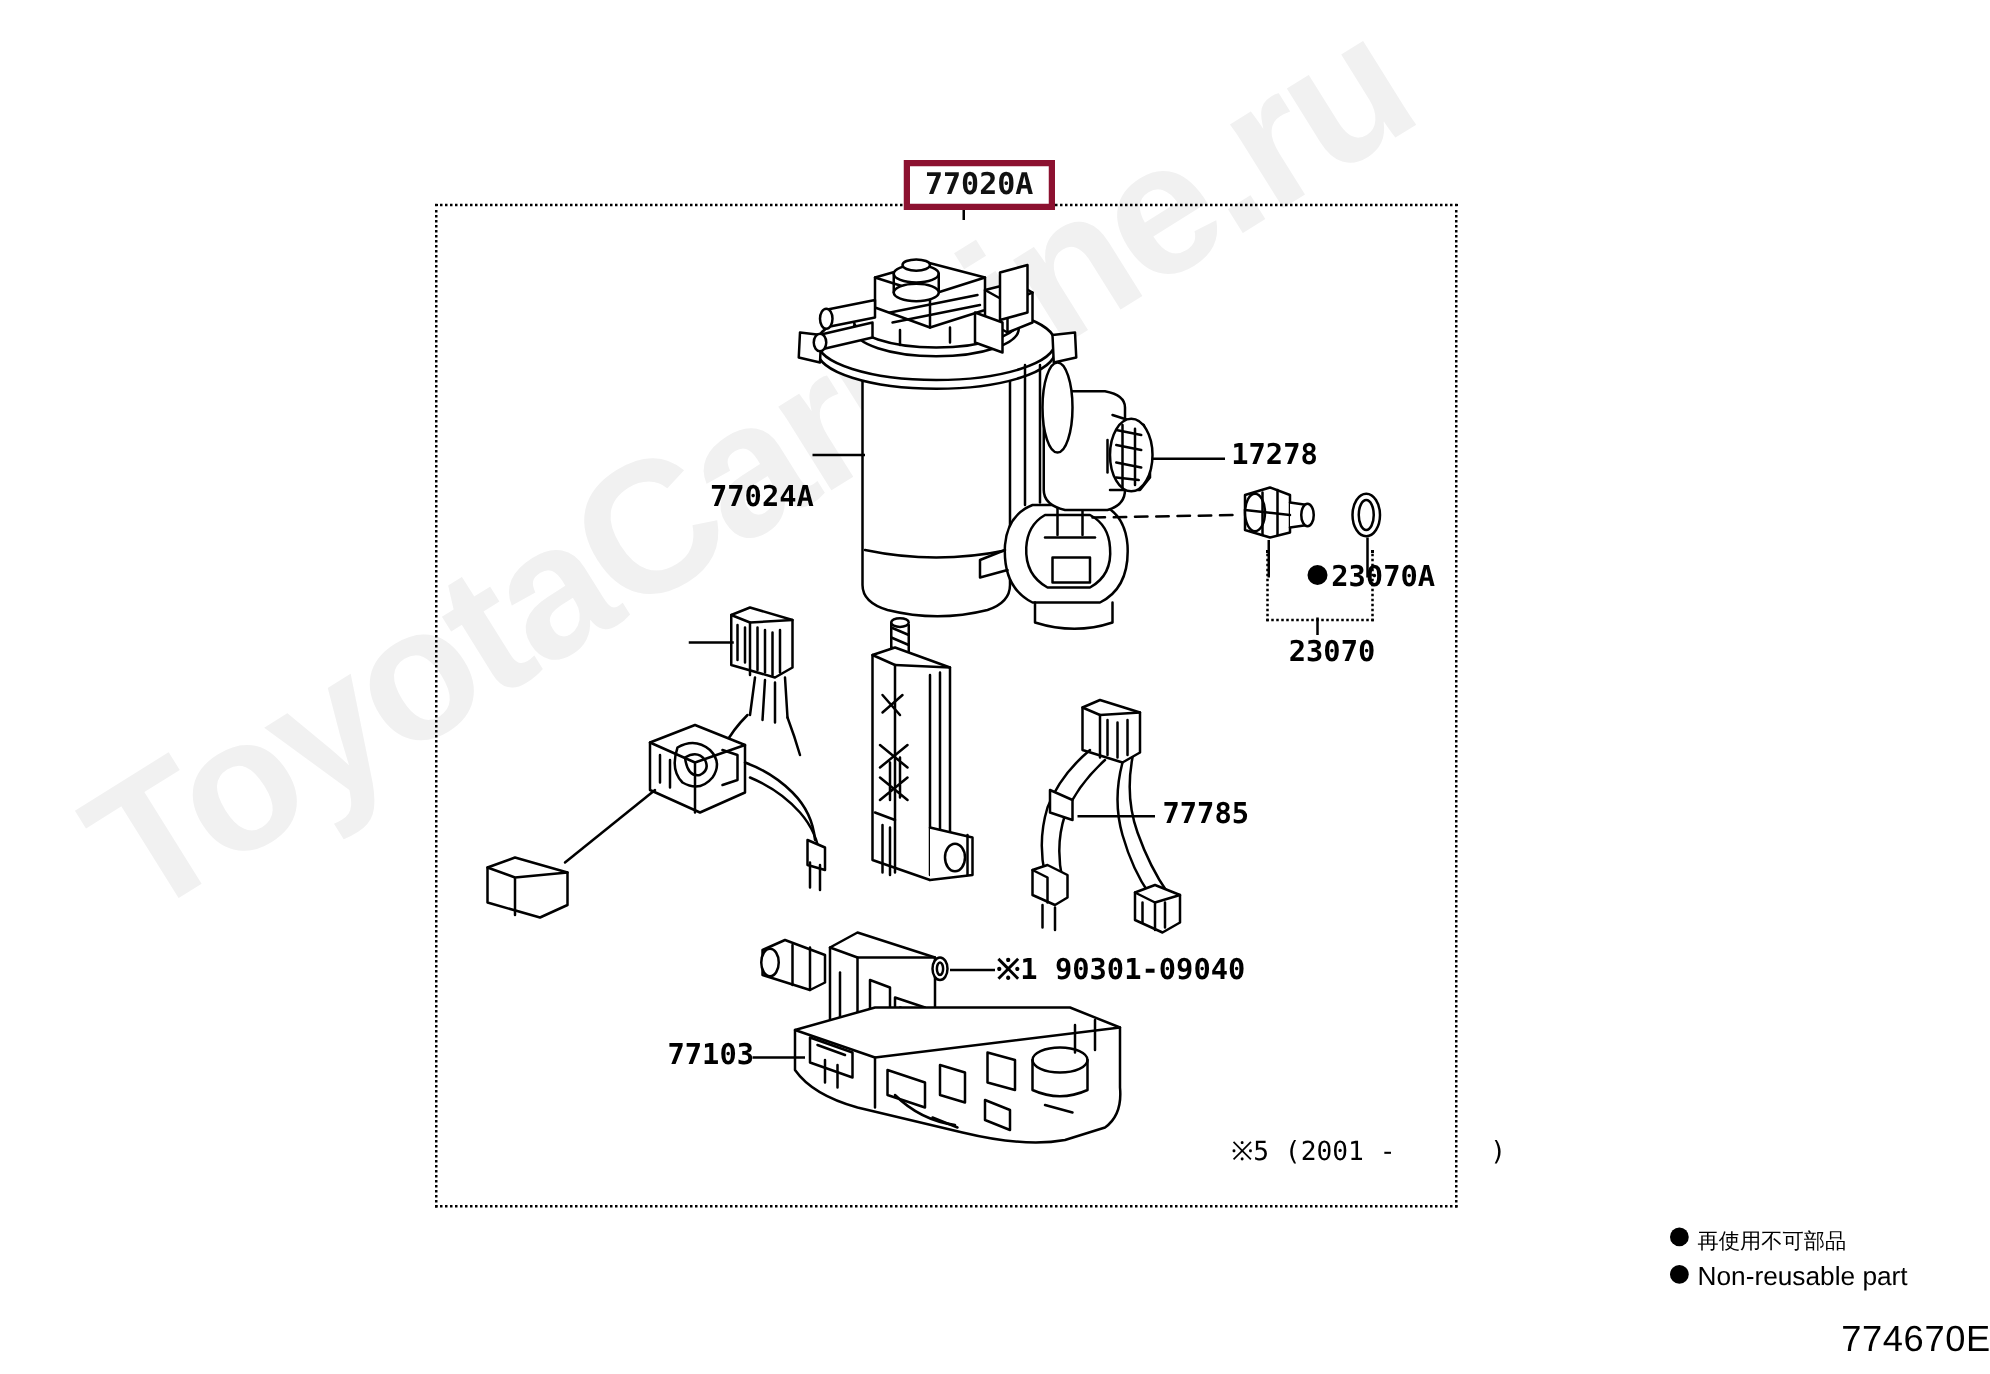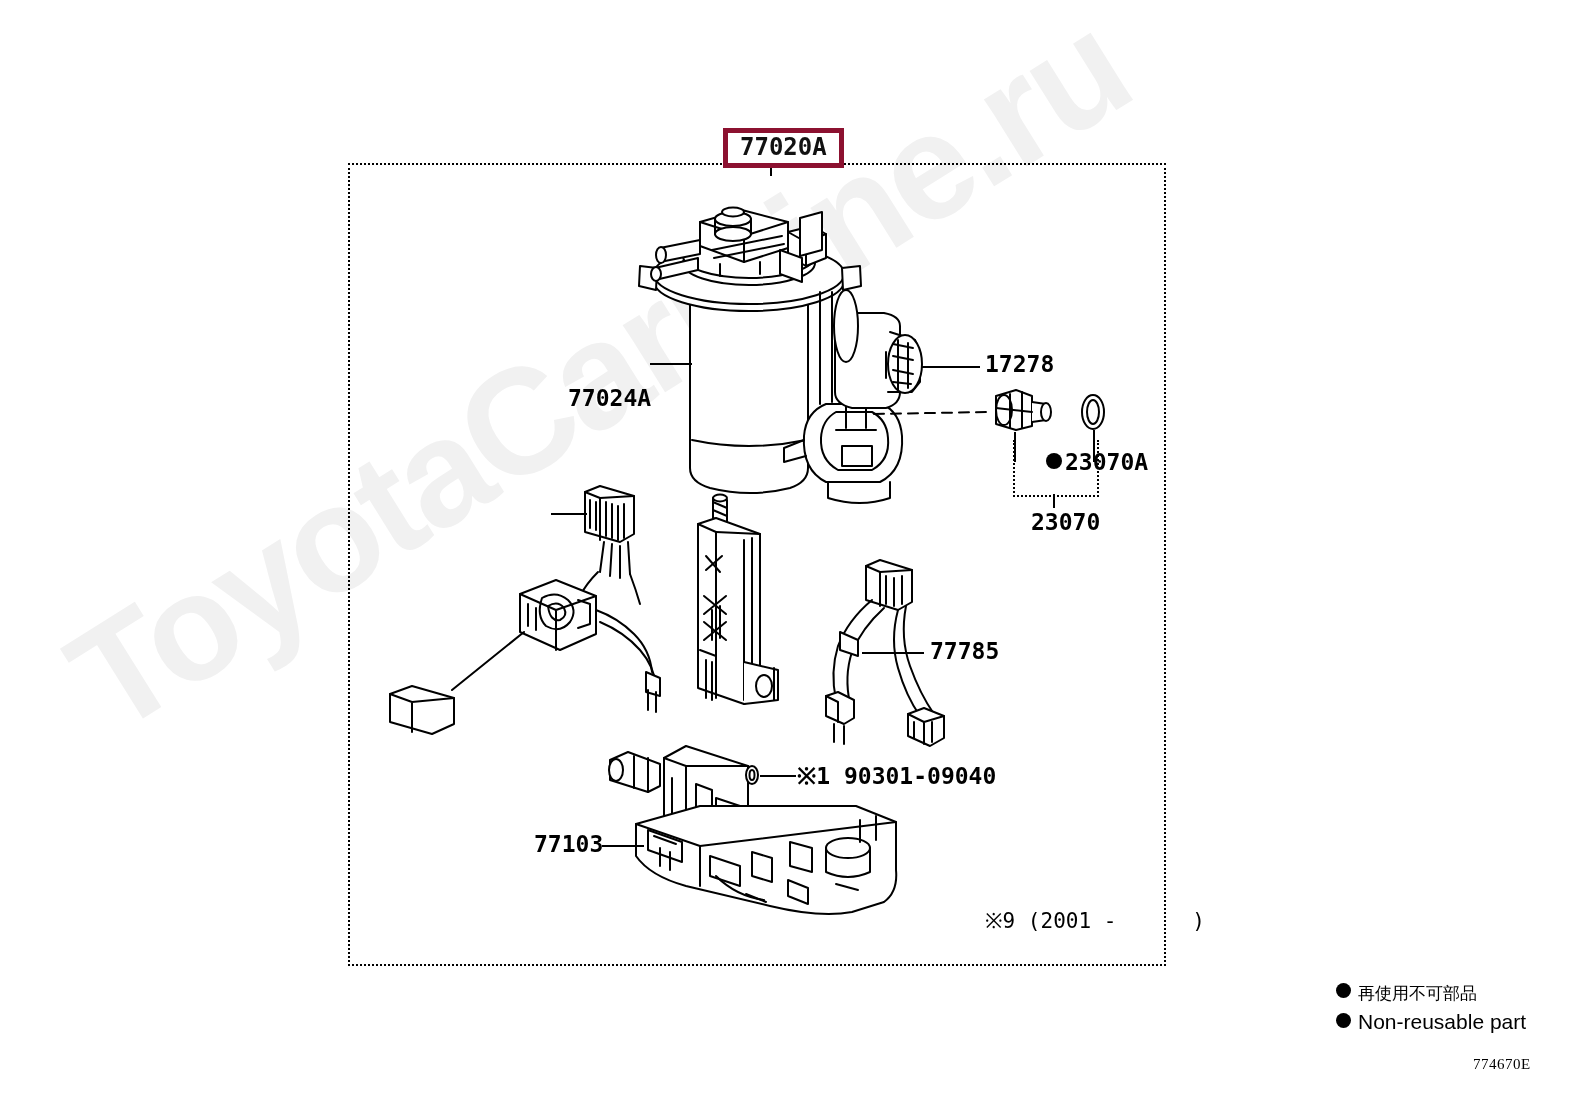--- a/index.html
+++ b/index.html
@@ -125,22 +125,22 @@
   }
   #legend .row { white-space: nowrap; }
   #legend .jp { font-family: "DejaVu Sans", sans-serif; font-size: 17px; }
   #legend .en { font-family: "Liberation Sans", sans-serif; font-size: 21px; }
   #legend .bullet { width: 15px; height: 15px; margin-right: 7px; }
   
   #drawing-no {
     position: absolute;
     left: 1473px;
     top: 1056px;
-    font-family: Liberation Serif, serif;
-    font-size: 15px;
+    font-family: Liberation Sans, sans-serif;
+    font-size: 29px;
     color: #000;
     z-index: 6;
     letter-spacing: 0.5px;
   }
   
   #artwork {
     position: absolute;
     left: 0; top: 0;
     z-index: 3;
     pointer-events: none;
@@ -407,21 +407,21 @@
   <div class="leader" style="left:862px; top:652px; width:62px;"></div>
 
   <div class="label" style="left:797px; top:762px;text-align:center;">※1 90301-09040</div>
   <div class="leader" style="left:760px; top:775px; width:36px;"></div>
 
   <div class="label" style="left:534px; top:830px;">77103</div>
   <div class="leader" style="left:602px; top:845px; width:42px;"></div>
 
   <div class="leader" style="left:551px; top:513px; width:36px;"></div>
 
-  <div id="date-note">※9 (2001 -      )</div>
+  <div id="date-note">※5 (2001 -      )</div>
 
   <div id="legend">
     <div class="row">
       <span class="bullet"></span><span class="jp">再使用不可部品</span>
     </div>
     <div class="row">
       <span class="bullet"></span><span class="en">Non-reusable part</span>
     </div>
   </div>
 

